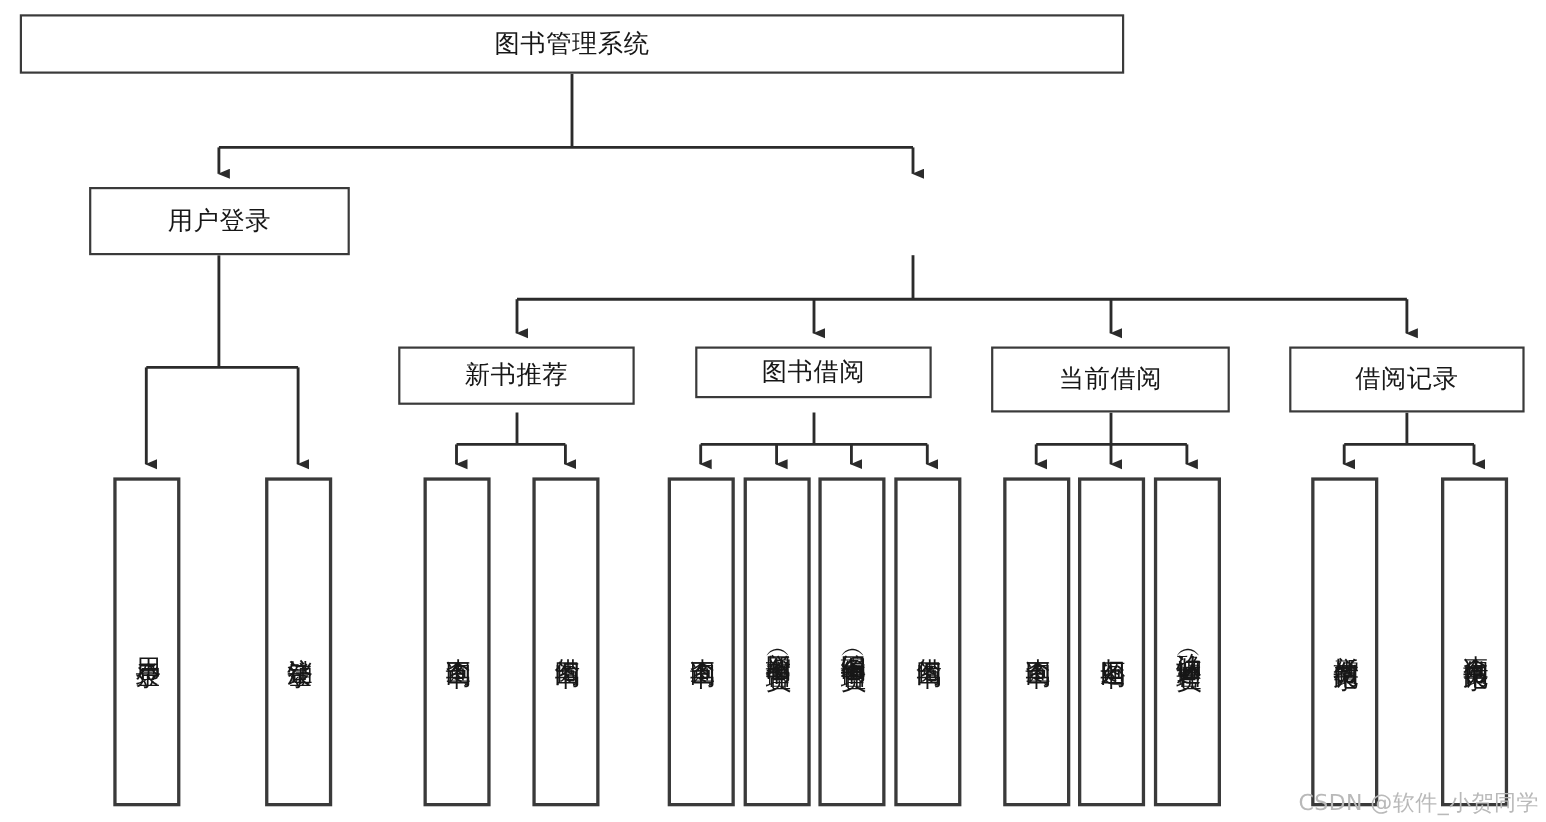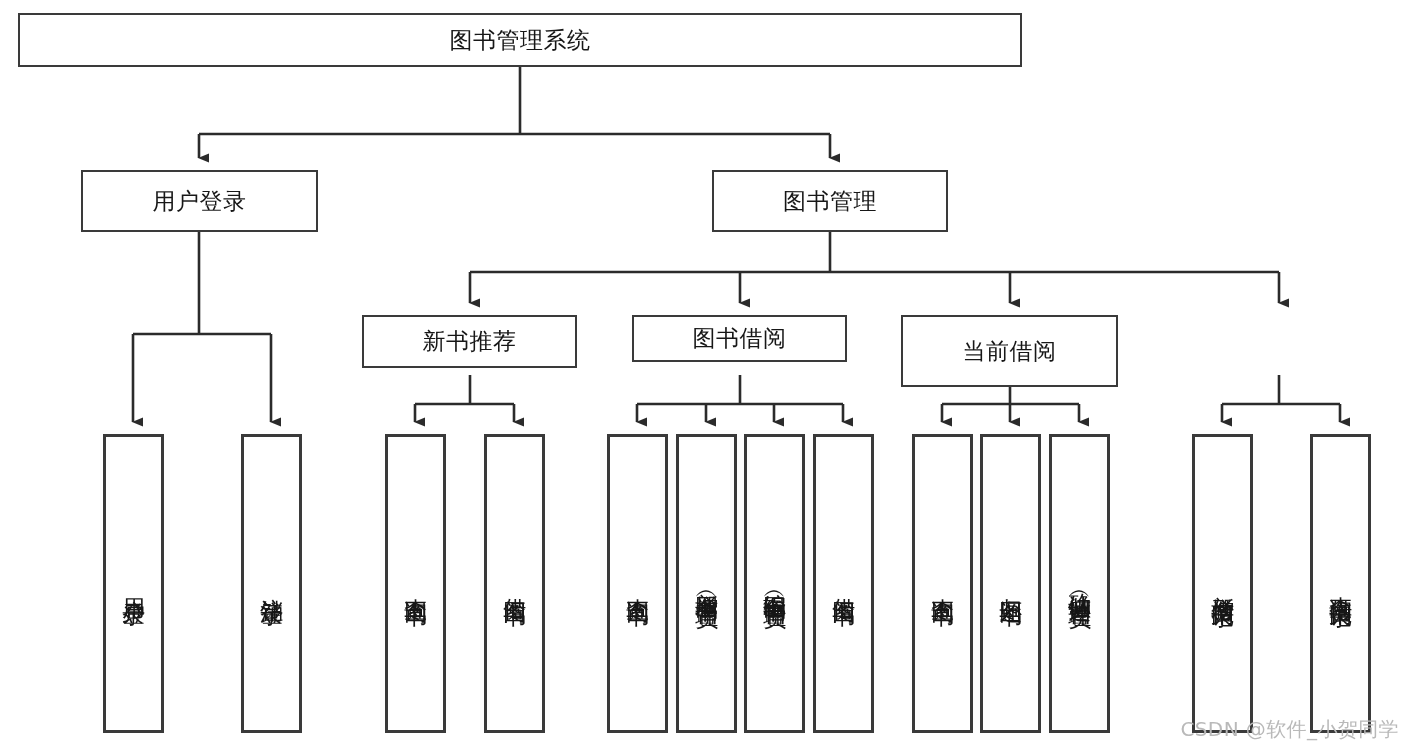--- a/index.html
+++ b/index.html
@@ -77,32 +77,32 @@
     </g>
   </svg>
 
   <div class="node" style="left:18px;top:13px;width:1004px;height:54px;">
     <span class="lbl">图书管理系统</span>
   </div>
 
   <div class="node" style="left:81px;top:170px;width:237px;height:62px;">
     <span class="lbl">用户登录</span>
   </div>
-  <div class="node" style="left:712px;top:170px;width:236px;height:62px;">
-    <span class="lbl">图书管理</span>
-  </div>
 
   <div class="node" style="left:362px;top:315px;width:215px;height:53px;">
     <span class="lbl">新书推荐</span>
   </div>
   <div class="node" style="left:632px;top:315px;width:215px;height:47px;">
     <span class="lbl">图书借阅</span>
   </div>
-  <div class="node" style="left:901px;top:315px;width:217px;height:72px;">
+  <div class="node" style="left:901px;top:315px;width:217px;height:60px;">
     <span class="lbl">当前借阅</span>
+  </div>
+  <div class="node" style="left:1172px;top:315px;width:214px;height:60px;">
+    <span class="lbl">借阅记录</span>
   </div>
 
   <div class="node leaf" style="left:103px;top:434px;width:61px;height:299px;">
     <span class="lbl">用户登录</span>
   </div>
   <div class="node leaf" style="left:241px;top:434px;width:61px;height:299px;">
     <span class="lbl">注销登录</span>
   </div>
 
   <div class="node leaf" style="left:385px;top:434px;width:61px;height:299px;">

